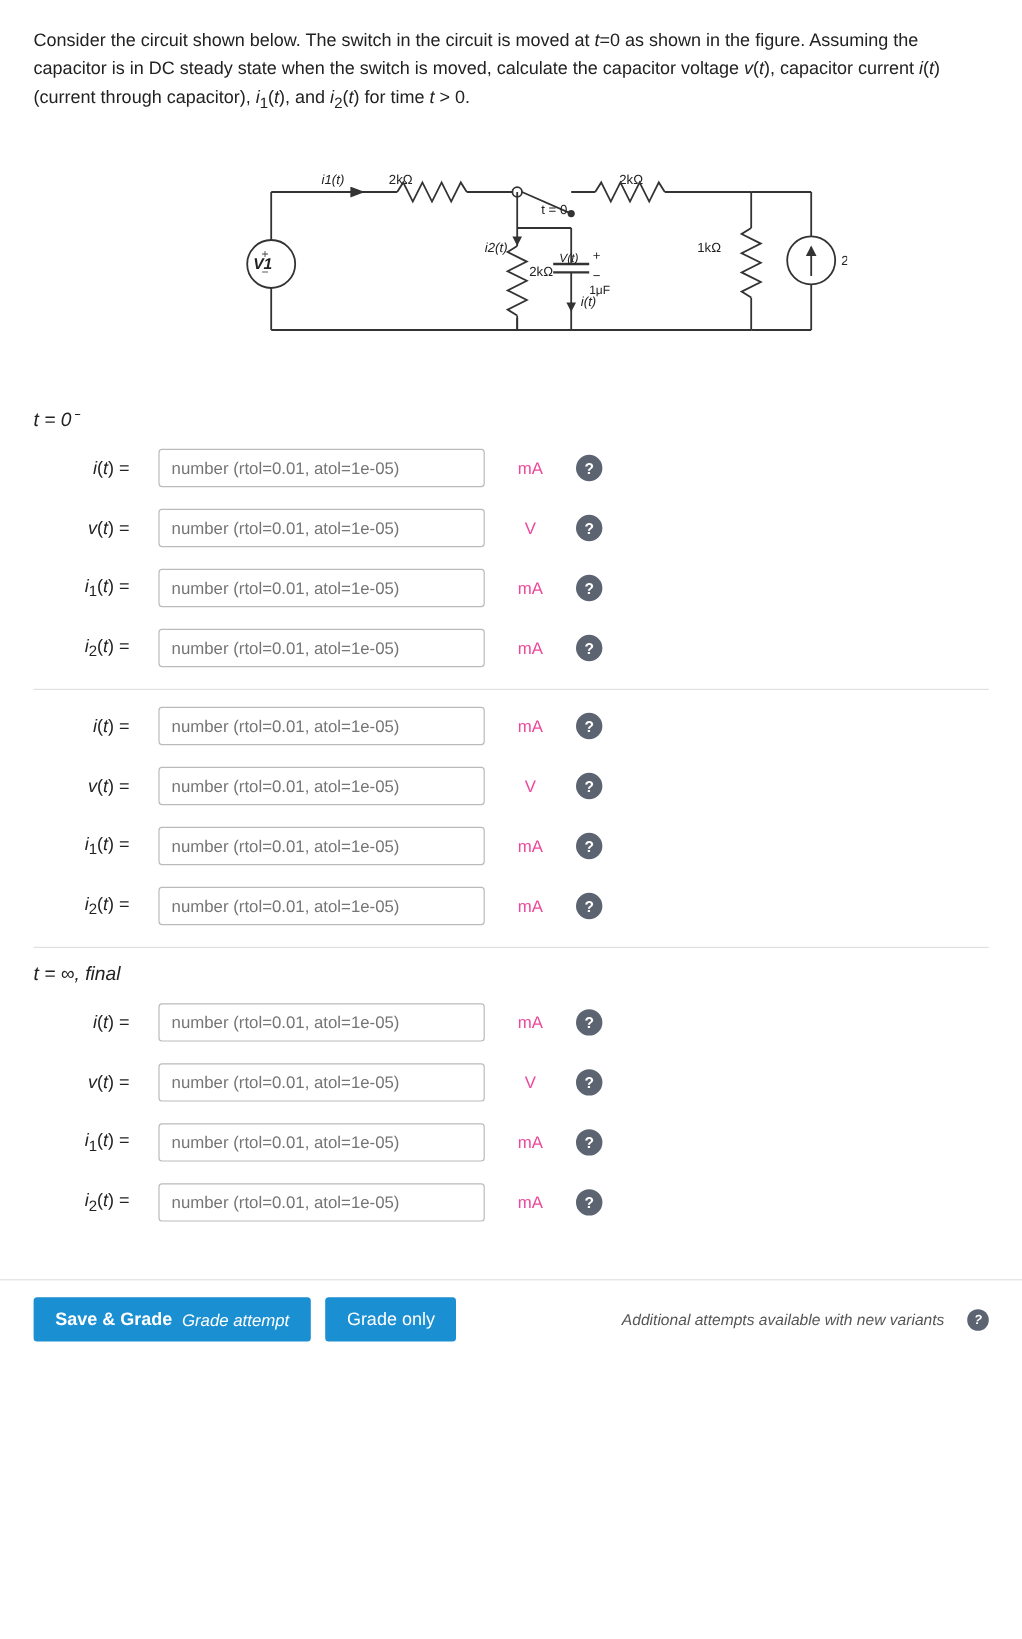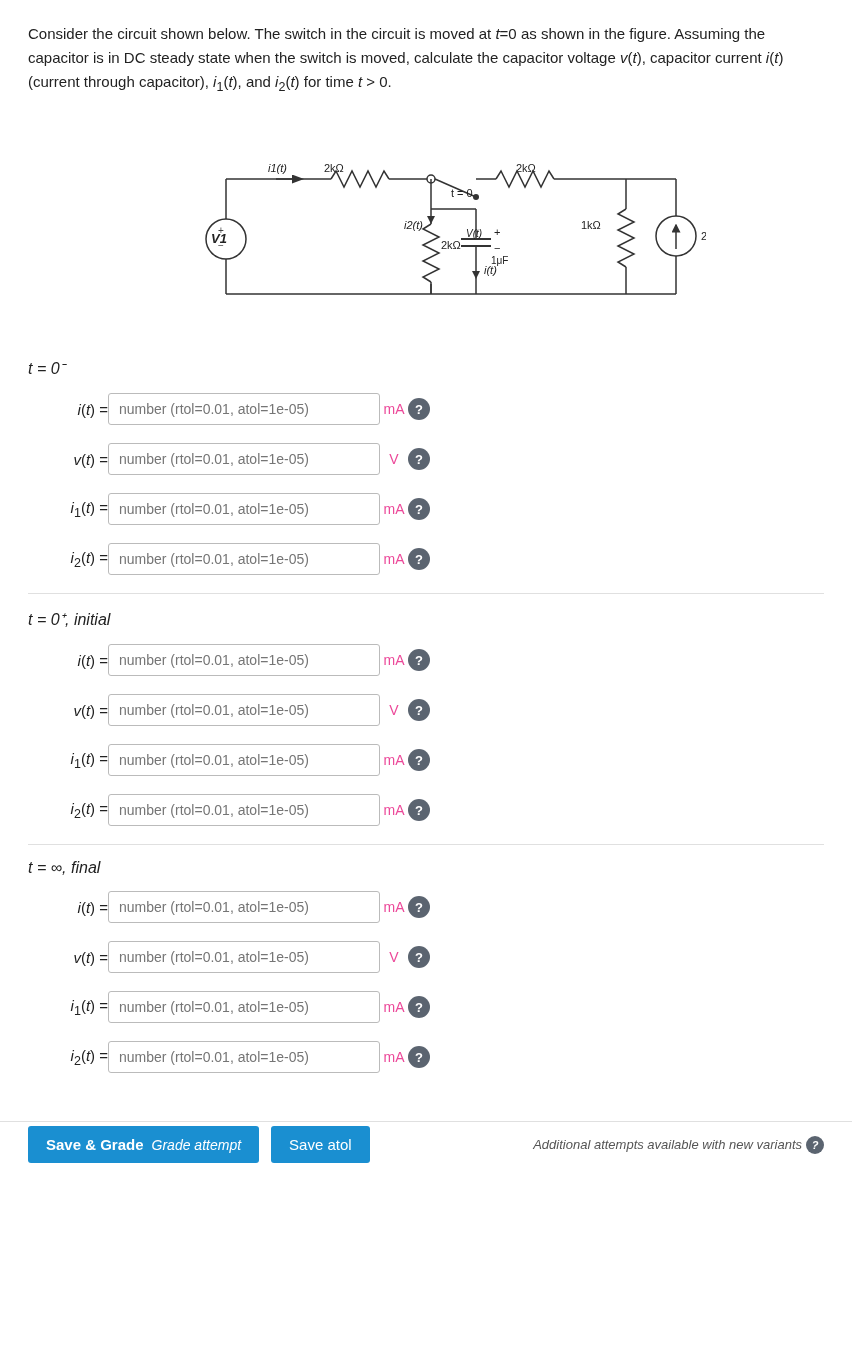--- a/index.html
+++ b/index.html
@@ -21,21 +21,21 @@
       padding: 12px 18px;
       font-size: 16px;
       font-weight: 500;
     }
     .content {
       padding: 22px 28px 20px 28px;
     }
     .problem-text {
       font-size: 15px;
       line-height: 1.6;
-      margin-bottom: 32px;
+      margin-bottom: 14px;
     }
     .assume-text {
       font-size: 15px;
       margin-bottom: 16px;
     }
     .circuit-diagram {
       display: flex;
       justify-content: center;
       margin-bottom: 18px;
     }
@@ -46,21 +46,21 @@
     .section-label {
       font-size: 16px;
       font-style: italic;
       margin-bottom: 14px;
       margin-top: 6px;
     }
     .field-row {
       display: flex;
       align-items: center;
       margin-bottom: 18px;
-      gap: 0;
+      gap: 24px;
     }
     .field-label {
       width: 80px;
       font-size: 15px;
       text-align: right;
       flex-shrink: 0;
     }
     .field-input {
       border: 1px solid #bbb;
       border-radius: 3px;
@@ -92,21 +92,21 @@
       flex-shrink: 0;
     }
     .divider {
       border: none;
       border-top: 1px solid #e0e0e0;
       margin: 4px 0 14px 0;
     }
     .footer {
       display: flex;
       align-items: center;
-      padding: 4px 28px;
+      padding: 14px 28px;
       border-top: 1px solid #e0e0e0;
       margin-top: 10px;
       gap: 12px;
       background: #fff;
     }
     .btn-grade {
       background: #1a8fd1;
       color: #fff;
       border: none;
       border-radius: 3px;
@@ -133,21 +133,21 @@
       font-weight: 500;
       cursor: pointer;
     }
     .footer-note {
       margin-left: auto;
       font-style: italic;
       font-size: 13px;
       color: #555;
       display: flex;
       align-items: center;
-      gap: 4px;
+      gap: 19px;
     }
     .footer-note .help-sm {
       width: 18px;
       height: 18px;
       border-radius: 50%;
       background: #5b6470;
       color: #fff;
       display: inline-flex;
       align-items: center;
       justify-content: center;
@@ -274,21 +274,20 @@
           <div class="field-unit">mA</div>
           <div class="help-icon">?</div>
         </div>
         <div class="field-row">
           <div class="field-label"><i>i</i><sub>2</sub>(<i>t</i>) =</div>
           <input type="text" class="field-input" placeholder="number (rtol=0.01, atol=1e-05)" style="">
           <div class="field-unit">mA</div>
           <div class="help-icon">?</div>
         </div>
         <hr class="divider">
-        <p class="section-label"><i>t = 0⁺, initial</i></p>
         <div class="field-row">
           <div class="field-label"><i>i</i>(<i>t</i>) =</div>
           <input type="text" class="field-input" placeholder="number (rtol=0.01, atol=1e-05)" style="">
           <div class="field-unit">mA</div>
           <div class="help-icon">?</div>
         </div>
         <div class="field-row">
           <div class="field-label"><i>v</i>(<i>t</i>) =</div>
           <input type="text" class="field-input" placeholder="number (rtol=0.01, atol=1e-05)" style="">
           <div class="field-unit">V</div>
@@ -335,20 +334,20 @@
       </div>
 
   </div>
 
   <div class="footer">
     <button class="btn-grade">
       <span>Save &amp; Grade</span>
       <span class="single-attempt">Grade attempt</span>
     </button>
     <button class="btn-save">
-      <span>Save atol</span>
+      <span>Grade only</span>
     </button>
     <div class="footer-note">
       <span>Additional attempts available with new variants</span>
       <span class="help-sm">?</span>
     </div>
   </div>
 </div>
 
 </body></html>

